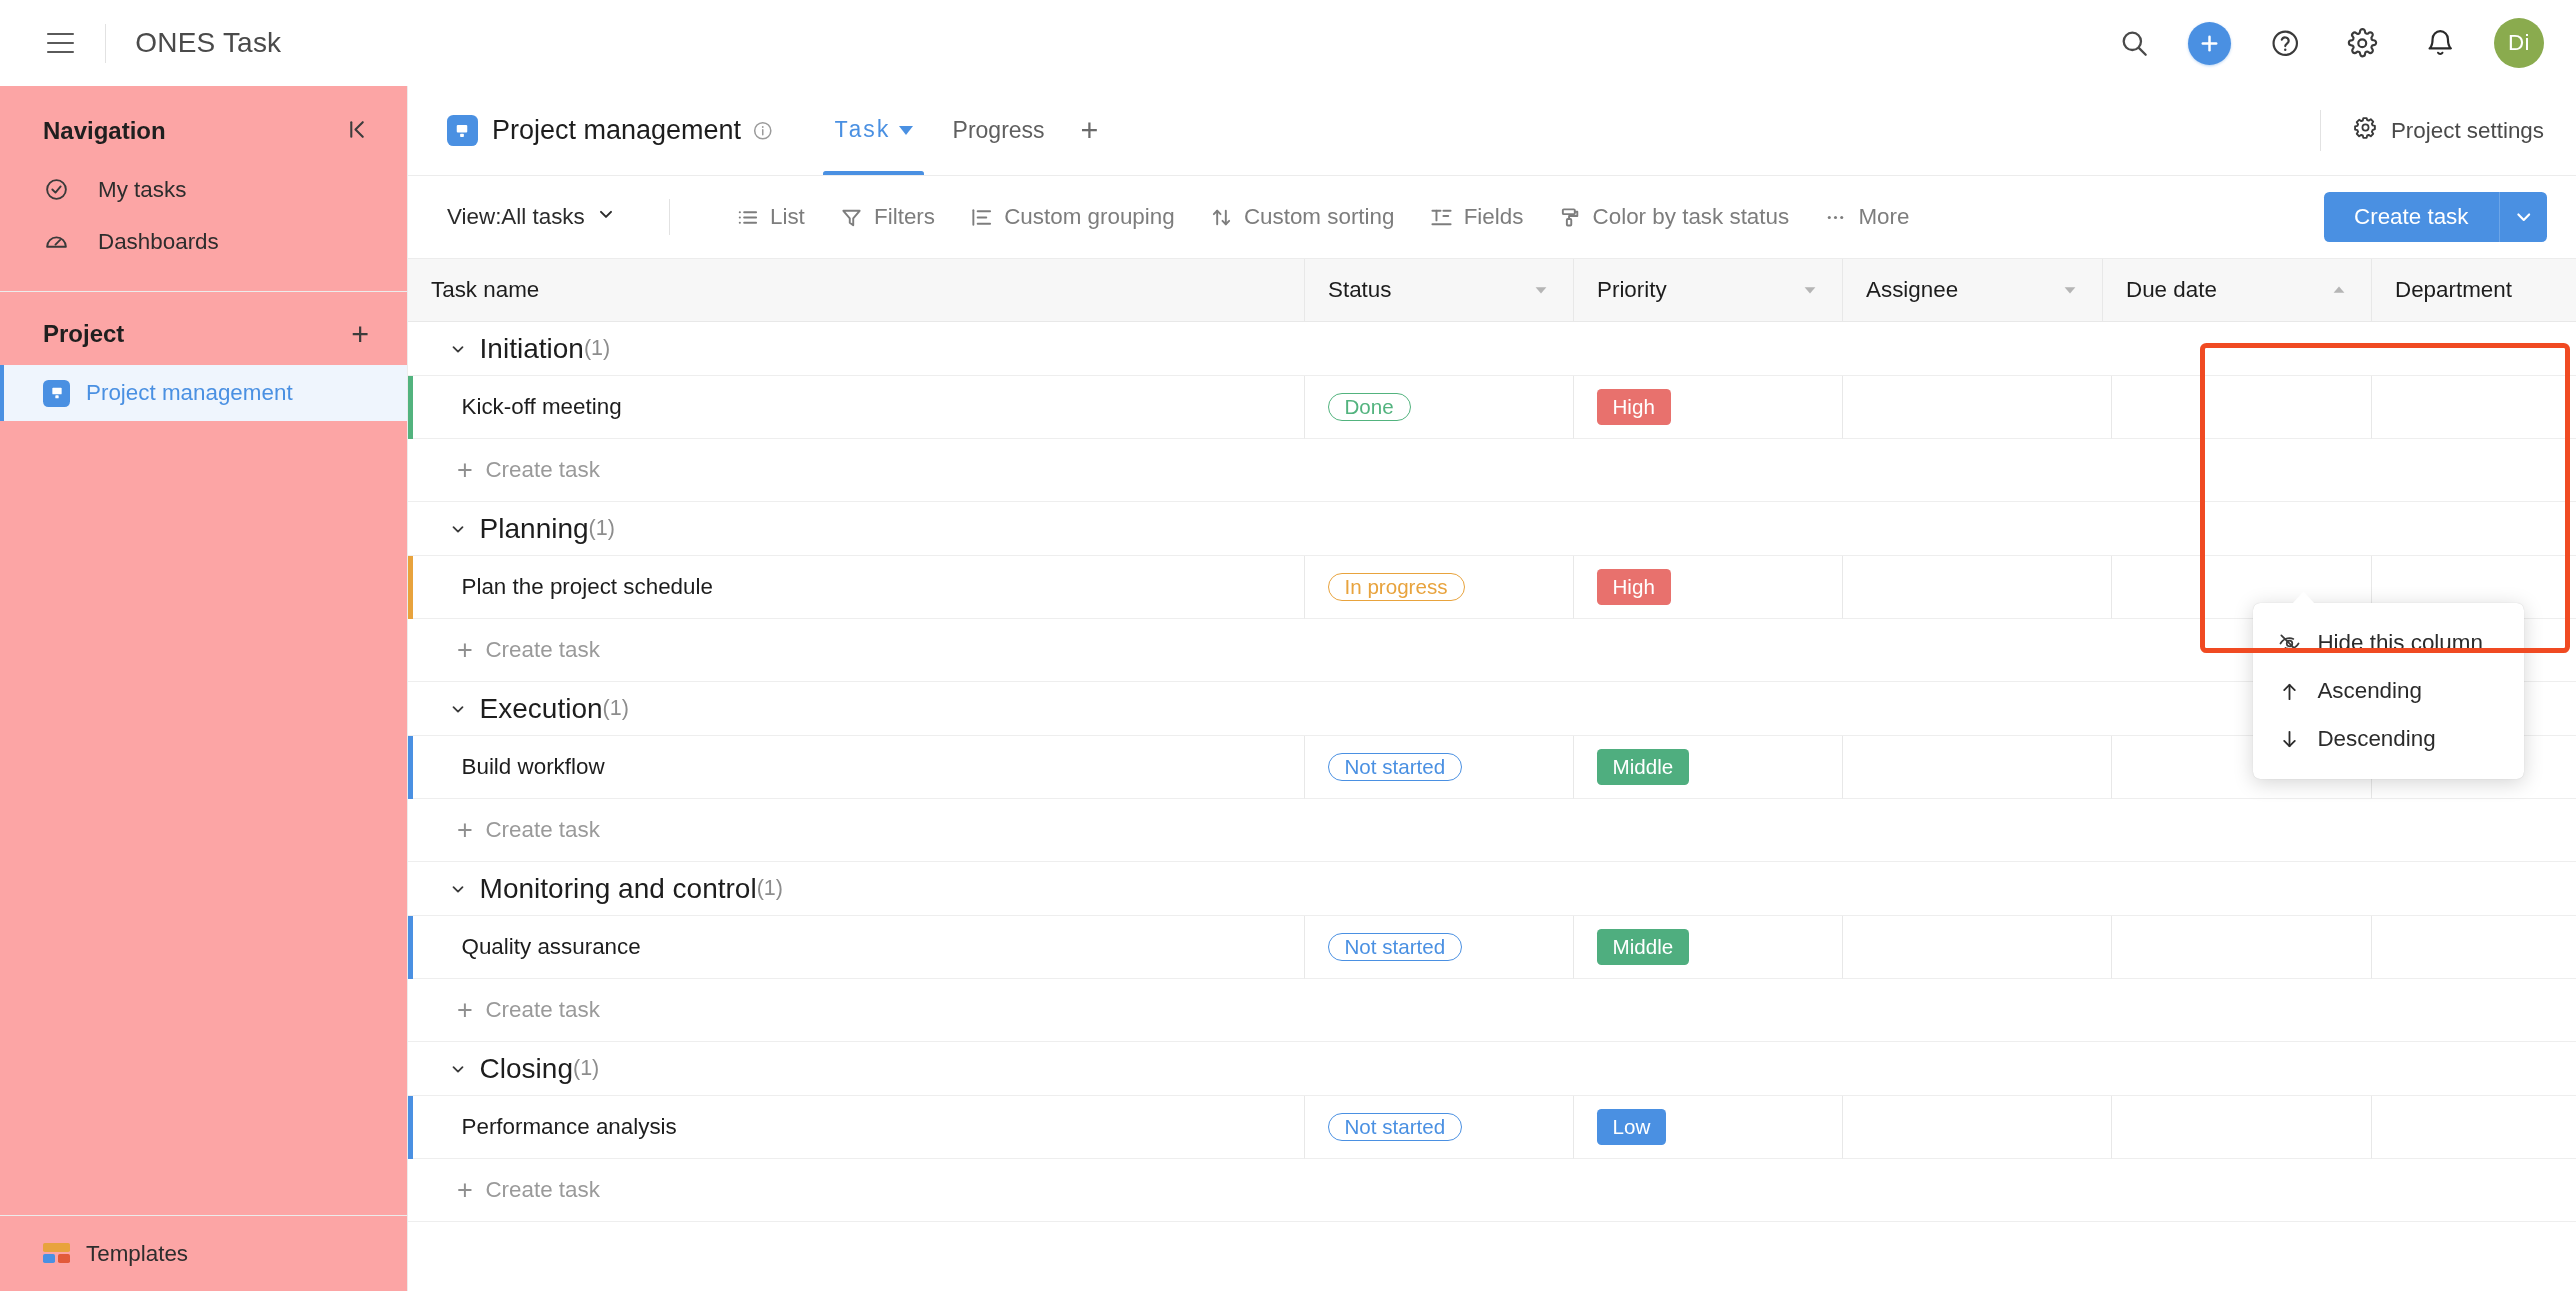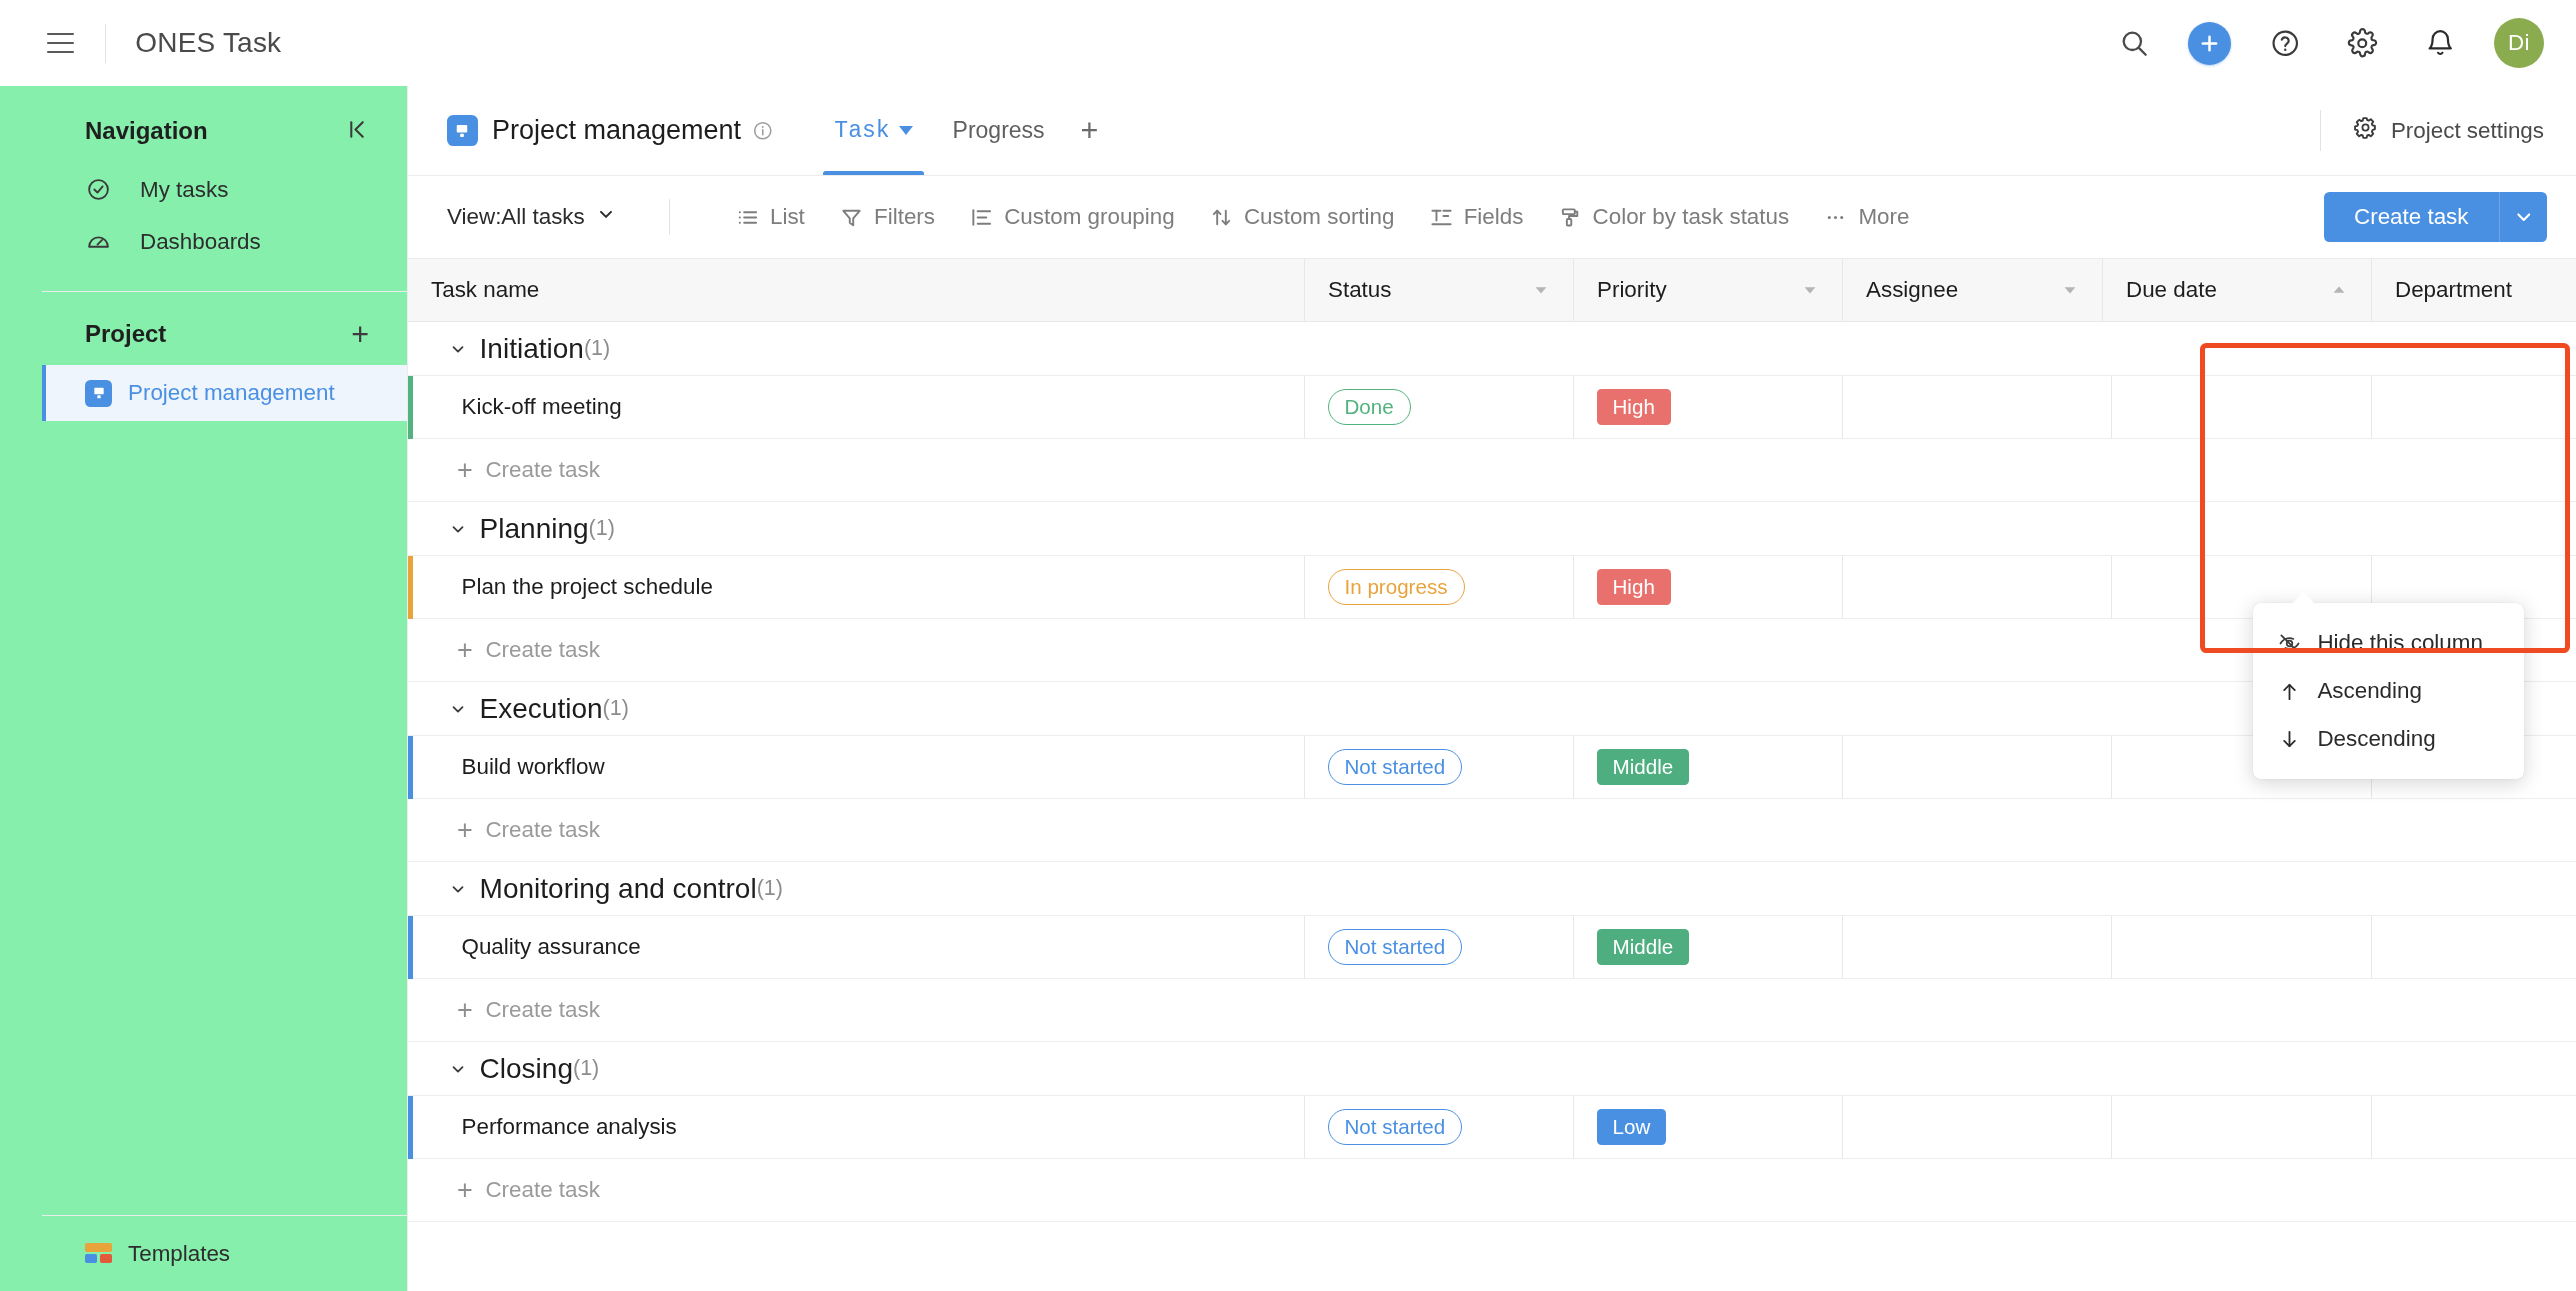--- a/index.html
+++ b/index.html
@@ -40,24 +40,23 @@
     background: #8aab4e; color: #fff; font-size: 22.4px;
     display: flex; align-items: center; justify-content: center;
     cursor: pointer; letter-spacing: 0.4px;
   }
 
   
   .body-wrap { display: flex; height: calc(1292px - 86px); background: #f5f5f5; }
 
   
   .sidebar {
-    width: 408px; background: #86efac; flex-shrink: 0;
+    width: 408px; background: #fca5a5; flex-shrink: 0;
     display: flex; flex-direction: column;
     border-right: 0.9px solid #ececec;
-    padding-left: 42px;
   }
   .side-section { padding: 0 0 12.6px 0; }
   .side-head {
     display:flex; align-items:center; justify-content: space-between;
     padding: 30.5px 38px 18px 43px;
   }
   .side-head h3 { font-size: 24px; color: #1f1f1f; font-weight: bold; }
   .collapse-icon { color: #3c3c3c; cursor: pointer; font-size: 23px; line-height: 1; }
   .side-item {
     display: flex; align-items: center; gap: 28px;
@@ -185,21 +184,21 @@
   .create-row {
     height: 63px; display:flex; align-items:center;
     padding-left: 49px; gap: 12.6px;
     border-bottom: 0.9px solid #eeeeee; width: 100%;
     font-size: 22.4px; color:#9a9a9a; cursor:pointer; background:#fff;
   }
   .create-row .cr-plus { font-size: 27px; line-height: 1; font-weight: 300; color:#8f8f8f; }
 
   
   .badge-outline {
-    display:inline-flex; align-items:center; height: 36px;
+    display:inline-flex; align-items:center; height: 28px;
     padding: 0 16px; border-radius: 20px; font-size: 20.6px;
     border: 1.8px solid currentColor; background: #fff;
   }
   .badge-solid {
     display:inline-flex; align-items:center; height: 36px;
     padding: 0 16px; border-radius: 4.5px; font-size: 20.6px;
     color: #fff;
   }
 
   

